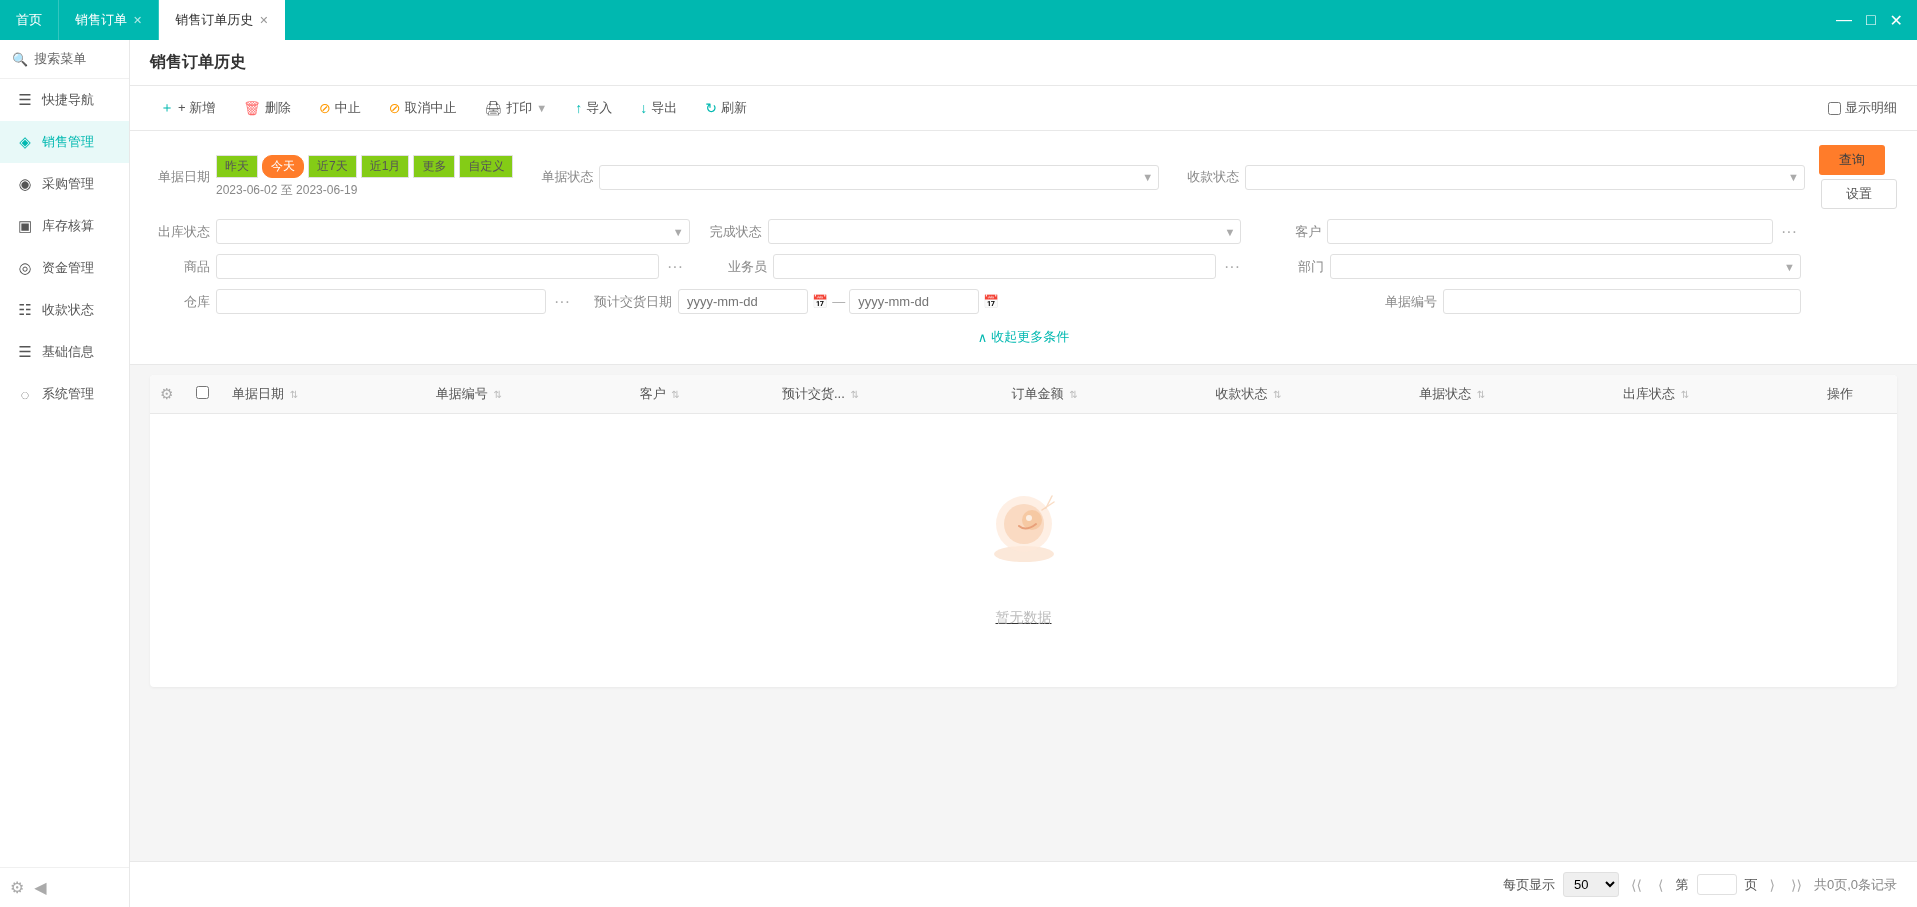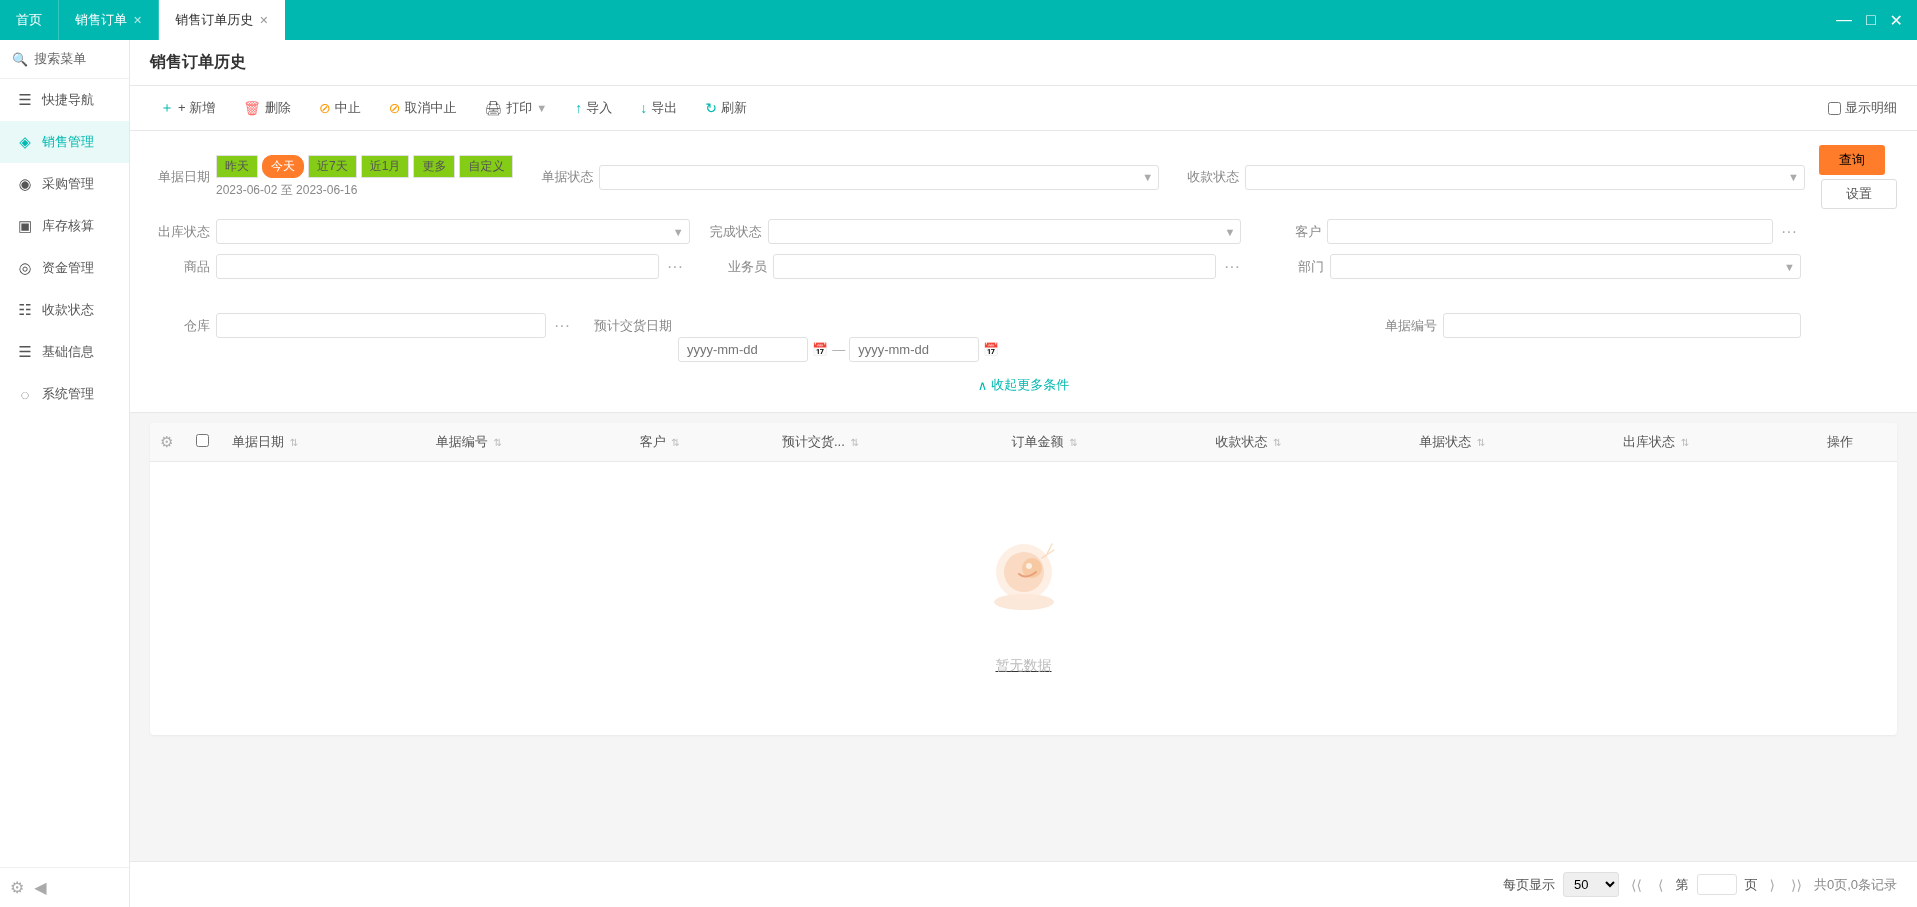--- a/index.html
+++ b/index.html
@@ -41,21 +41,21 @@
     .toolbar-btn .btn-icon { font-size: 14px; color: #00b8b0; }
     .toolbar-btn.delete .btn-icon { color: #ff6b6b; }
     .toolbar-btn.stop .btn-icon { color: #ff9900; }
     .toolbar-btn.cancel .btn-icon { color: #ff9900; }
     .toolbar-btn.print .btn-icon { color: #555; }
     .toolbar-btn.import .btn-icon { color: #00b8b0; }
     .toolbar-btn.export .btn-icon { color: #00b8b0; }
     .toolbar-btn.refresh .btn-icon { color: #00b8b0; }
     .display-detail { display: flex; align-items: center; gap: 4px; font-size: 13px; color: #555; cursor: pointer; }
     .display-detail input[type=checkbox] { cursor: pointer; }
-    .btn-query { background: #ff7c2a; color: #000000; border: none; padding: 6px 20px; border-radius: 3px; cursor: pointer; font-size: 13px; }
+    .btn-query { background: #ff7c2a; color: #404040; border: none; padding: 6px 20px; border-radius: 3px; cursor: pointer; font-size: 13px; }
     .btn-set { background: #fff; color: #555; border: 1px solid #ddd; padding: 5px 24px; border-radius: 3px; cursor: pointer; font-size: 13px; margin-left: 2px; }
 
     
     .filter-area { background: #fff; padding: 14px 20px; border-bottom: 1px solid #e8e8e8; }
     .filter-row { display: flex; align-items: center; gap: 0; margin-bottom: 10px; flex-wrap: nowrap; }
     .filter-item { display: flex; align-items: center; flex: 1; min-width: 0; gap: 6px; }
     .filter-label { color: #888; font-size: 13px; white-space: nowrap; min-width: 60px; text-align: right; flex-shrink: 0; }
     .filter-control { flex: 1; display: flex; align-items: center; gap: 4px; }
     .filter-input { border: 1px solid #e0e0e0; border-radius: 3px; padding: 4px 8px; font-size: 13px; color: #333; background: #fff; outline: none; width: 100%; }
     .filter-select { border: 1px solid #e0e0e0; border-radius: 3px; padding: 4px 24px 4px 8px; font-size: 13px; color: #333; background: #fff; outline: none; appearance: none; width: 100%; }
@@ -221,21 +221,21 @@
             <div class="filter-control">
               <div class="date-group">
                 <div class="date-btns">
                   <button class="date-btn">昨天</button>
                   <button class="date-btn active">今天</button>
                   <button class="date-btn">近7天</button>
                   <button class="date-btn">近1月</button>
                   <button class="date-btn">更多</button>
                   <button class="date-btn">自定义</button>
                 </div>
-                <span class="date-range">2023-06-02 至 2023-06-16</span>
+                <span class="date-range">2023-06-02 至 2023-06-19</span>
               </div>
             </div>
           </div>
           <div class="filter-item" style="flex:1;margin-left:20px;">
             <span class="filter-label">单据状态</span>
             <div class="filter-control select-wrapper">
               <select class="filter-select">
                 <option value=""></option>
               </select>
               <span class="chevron">▼</span>
@@ -315,21 +315,21 @@
         <div class="filter-row">
           <div class="filter-item" style="flex:1;">
             <span class="filter-label">仓库</span>
             <div class="filter-control">
               <input class="filter-input" type="text" style="">
               <span class="dots-btn">···</span>
             </div>
           </div>
           <div class="filter-item" style="flex:1.8;margin-left:20px;">
             <span class="filter-label">预计交货日期</span>
-            <div class="filter-control" style="display:flex;align-items:center;margin-top:48px;">
+            <div class="filter-control" style="display:flex;align-items:center;">
               <input class="filter-input" type="text" style="width: 130px;" placeholder="yyyy-mm-dd">
               <span style="color:#aaa;cursor:pointer;">📅</span>
               <span style="color:#aaa;">—</span>
               <input class="filter-input" type="text" style="width: 130px;" placeholder="yyyy-mm-dd">
               <span style="color:#aaa;cursor:pointer;">📅</span>
             </div>
           </div>
           <div class="filter-item" style="flex:1;margin-left:20px;">
             <span class="filter-label">单据编号</span>
             <div class="filter-control">

